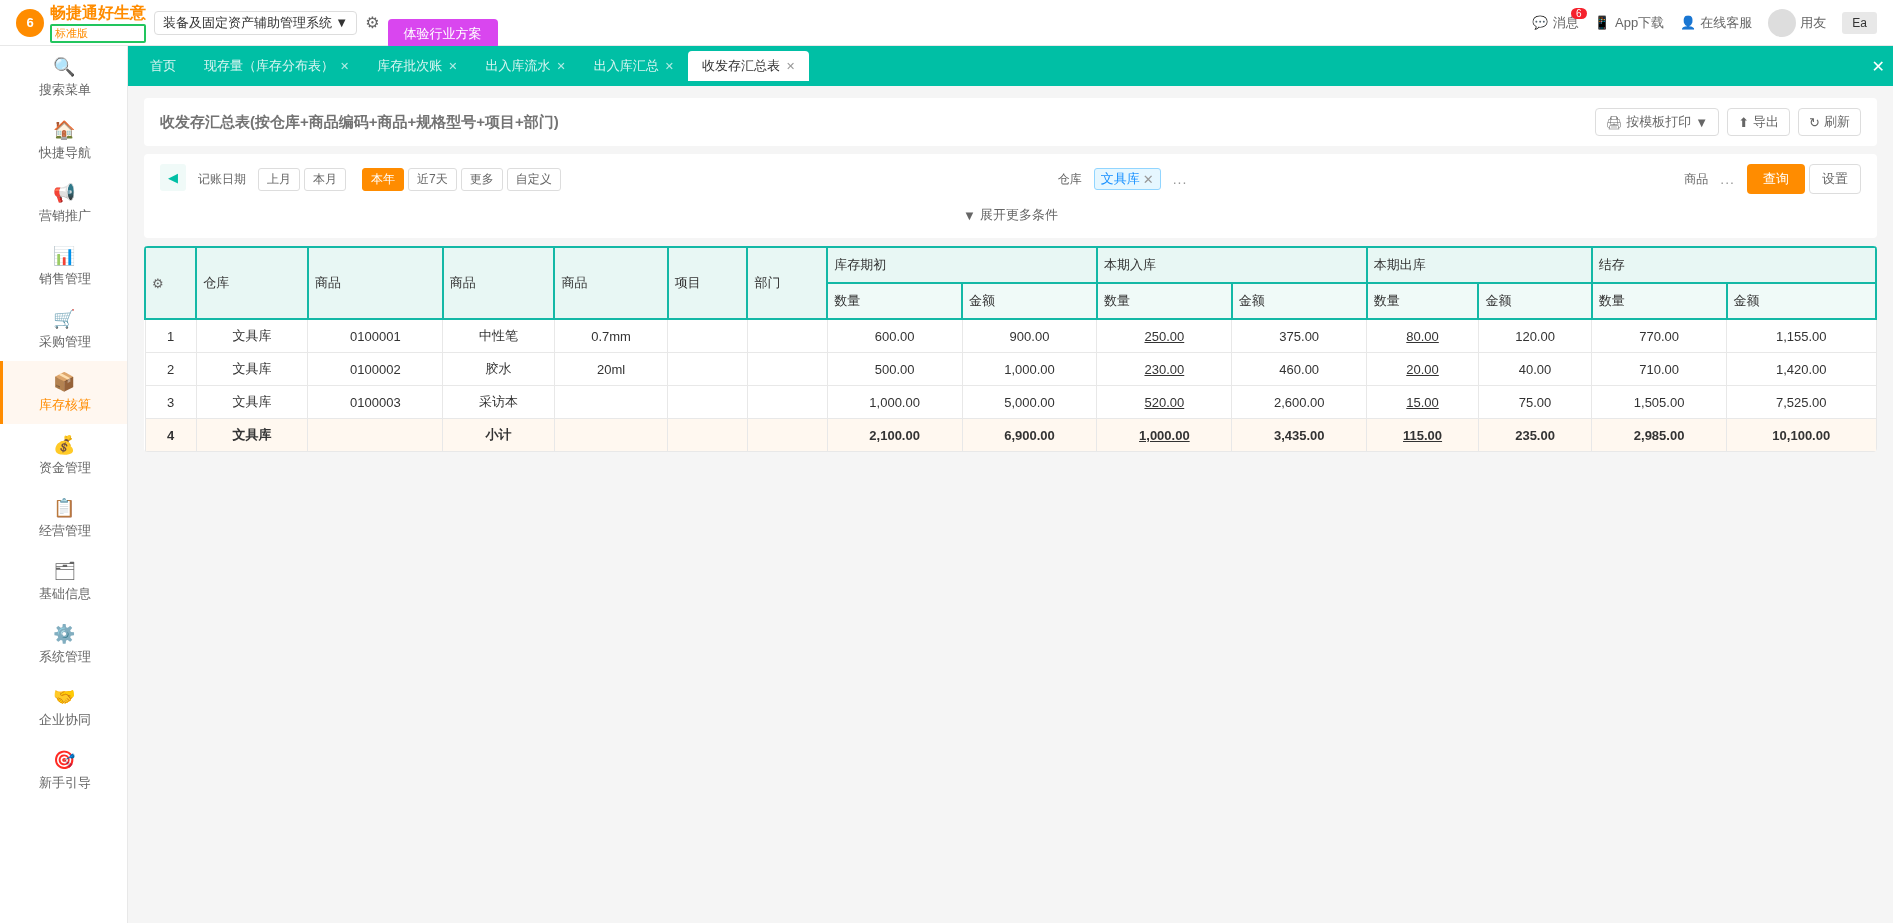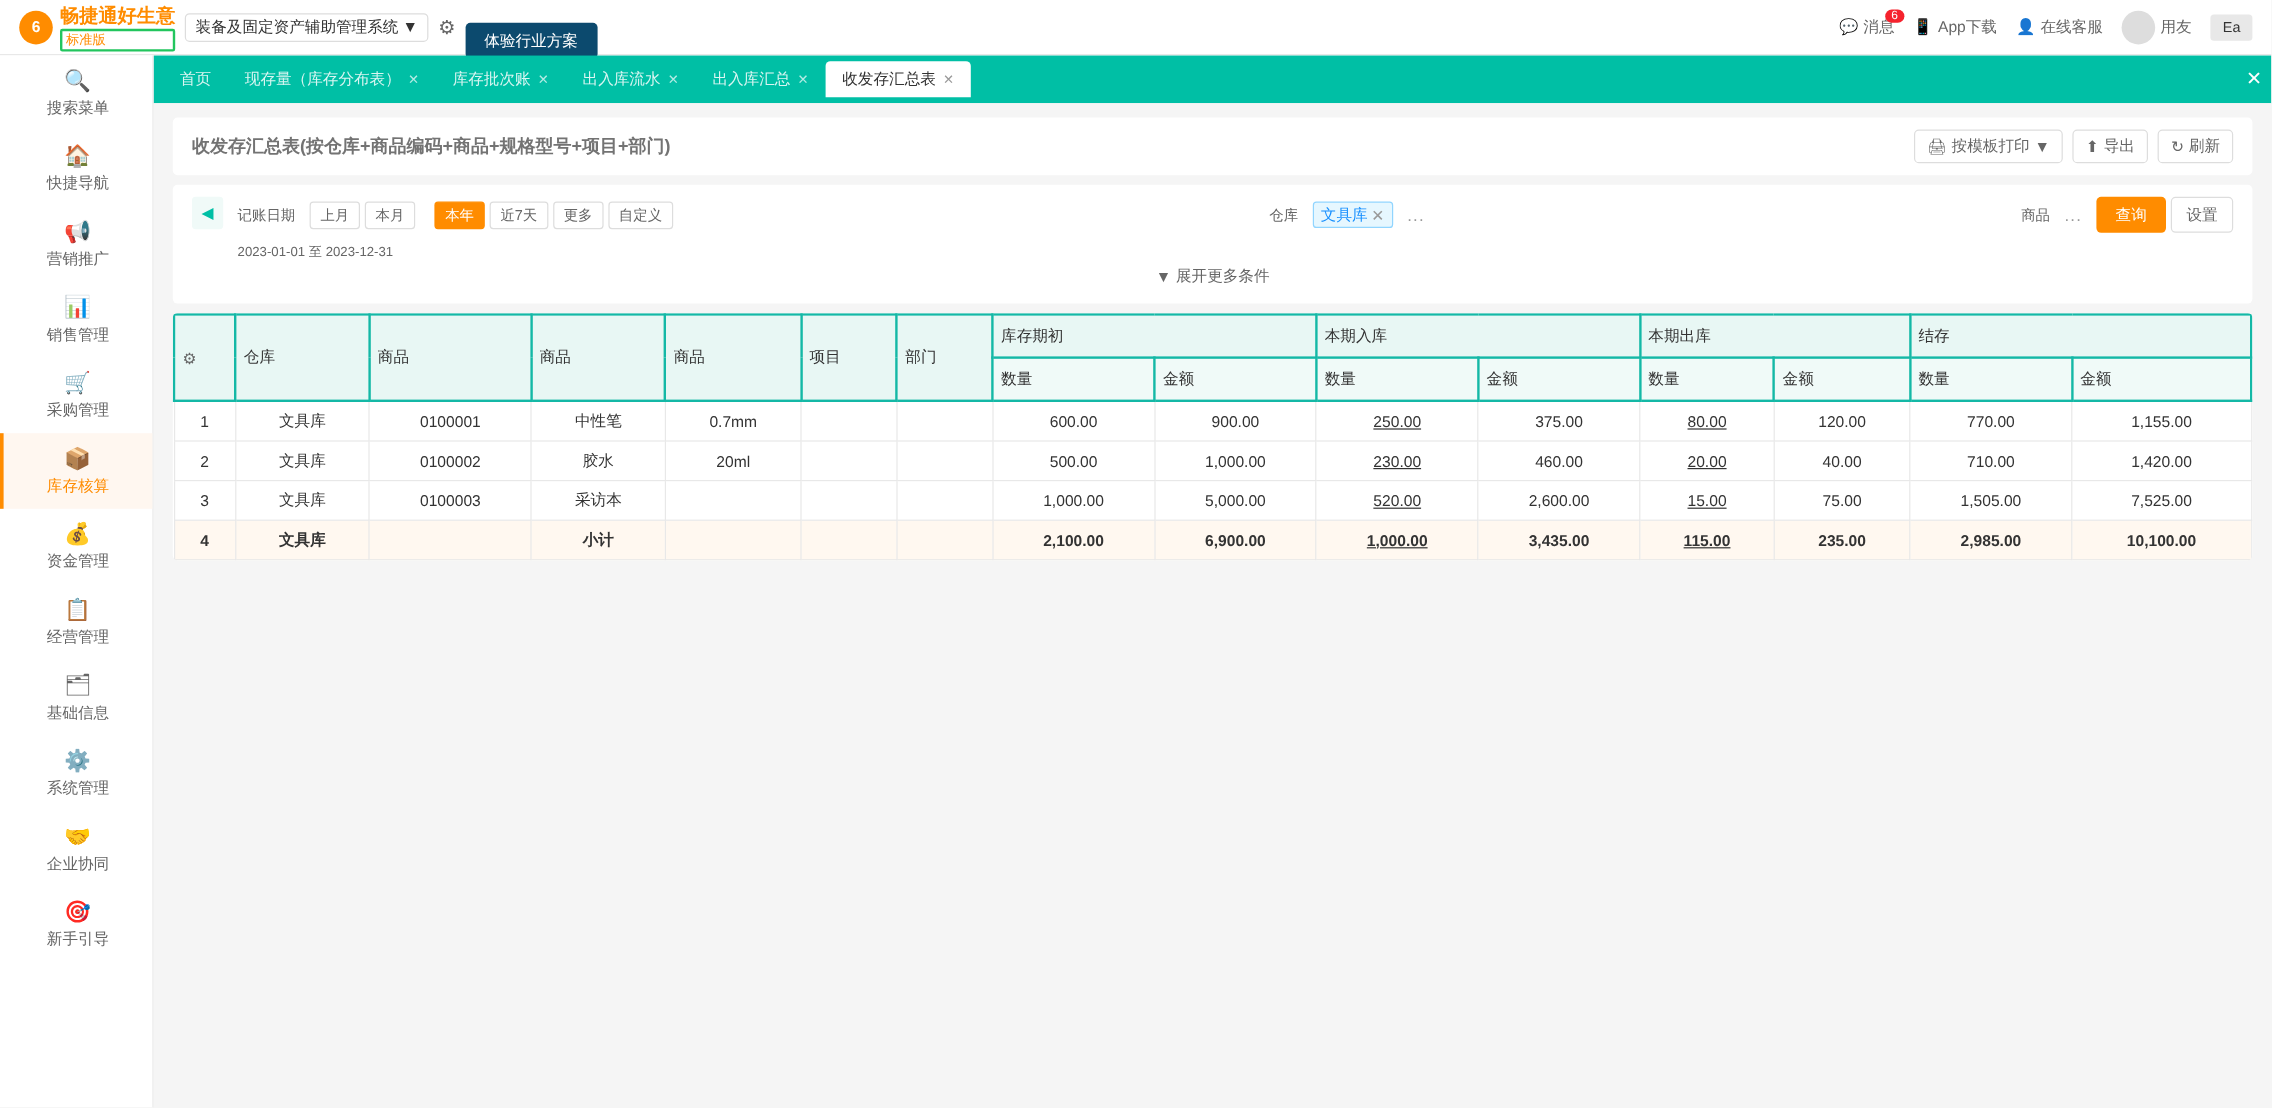--- a/index.html
+++ b/index.html
@@ -9,21 +9,21 @@
     .top-header {
       display: flex; align-items: center; justify-content: space-between;
       background: #fff; height: 46px; padding: 0 16px;
       border-bottom: 1px solid #e8e8e8;
     }
     .top-header-left { display: flex; align-items: center; gap: 8px; }
     .logo-area { display: flex; align-items: center; gap: 6px; }
     .logo-icon { width: 28px; height: 28px; background: #ff8c00; border-radius: 50%; display: flex; align-items: center; justify-content: center; color: #fff; font-weight: bold; font-size: 14px; }
     .logo-text { color: #ff8c00; font-size: 16px; font-weight: bold; }
     .system-select { border: 1px solid #ddd; border-radius: 4px; padding: 2px 8px; color: #333; font-size: 12px; cursor: pointer; }
-    .trial-btn { background: #0c4a6e; color: #fff; border: none; border-radius: 4px; padding: 6px 16px; font-size: 13px; cursor: pointer; margin-top: 22px; }
+    .trial-btn { background: #d946ef; color: #fff; border: none; border-radius: 4px; padding: 6px 16px; font-size: 13px; cursor: pointer; margin-top: 22px; }
     .top-header-right { display: flex; align-items: center; gap: 16px; color: #666; font-size: 13px; }
     .icon-item { display: flex; align-items: center; gap: 4px; cursor: pointer; position: relative; }
     .badge { background: #f5222d; color: #fff; border-radius: 8px; font-size: 10px; padding: 0 4px; position: absolute; top: -6px; right: -8px; min-width: 16px; text-align: center; }
     .user-avatar { width: 28px; height: 28px; background: #ddd; border-radius: 50%; display: flex; align-items: center; justify-content: center; }
 
     
     .main-layout { display: flex; flex: 1; overflow: hidden; }
 
     
     .sidebar { width: 128px; background: #fff; border-right: 1px solid #e8e8e8; display: flex; flex-direction: column; }
@@ -273,23 +273,20 @@
                 <span class="tag-close">✕</span>
               </div>
               <span class="more-dots">...</span>
               <div style="flex:1;"></div>
               <span class="filter-label">商品</span>
               <span class="more-dots">...</span>
               <div style="display:flex; flex-direction:row; gap:4px;">
                 <button class="query-btn">查询</button>
                 <button class="set-btn">设置</button>
               </div>
-            </div>
-            <div class="filter-row">
-              <span class="date-range">2023-01-01 至 2023-12-31</span>
             </div>
           </div>
         </div>
         <div class="expand-row">
           <button class="expand-btn">
             <span>▼</span>
             <span>展开更多条件</span>
           </button>
         </div>
       </div>

